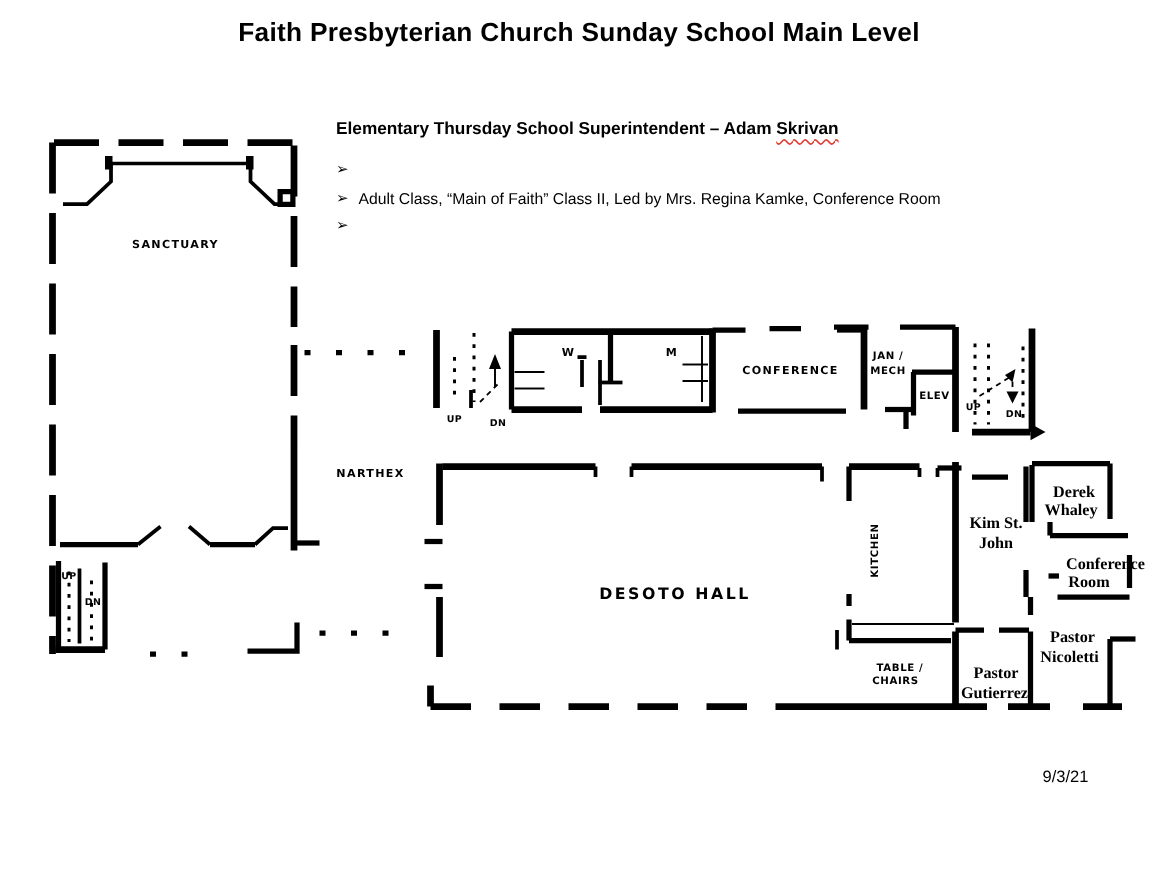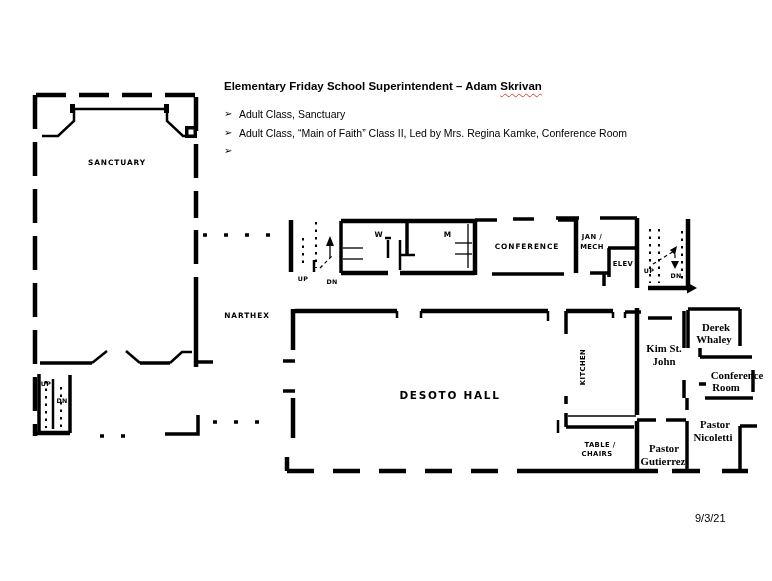--- a/index.html
+++ b/index.html
@@ -36,27 +36,27 @@
   .t75{font-size:7.4px;letter-spacing:.9px;}
   .t10{font-size:10.5px;letter-spacing:1.7px;}
   .serif{font-family:"Liberation Serif",serif;font-weight:700;font-size:10.8px;
          fill:var(--text);text-anchor:middle;stroke:none;}
 </style>
 </head>
 <body>
 
 <div class="page">
 
+  <div class="title">Faith Presbyterian Church Sunday School Main Level</div>
 
   <div class="info">
-    <div class="info-heading"><span>Elementary Friday School Superintendent – Adam </span><span class="misspell">Skrivan</span></div>
+    <div class="info-heading"><span>Elementary Thursday School Superintendent – Adam </span><span class="misspell">Skrivan</span></div>
     <div class="bullets">
       <div class="bullet-row">
         <span class="bullet-marker">➢</span>
-        <span>Adult Class, Sanctuary</span>
       </div>
       <div class="bullet-row">
         <span class="bullet-marker">➢</span>
         <span>Adult Class, “Main of Faith” Class II, Led by Mrs. Regina Kamke, Conference Room</span>
       </div>
       <div class="bullet-row">
         <span class="bullet-marker">➢</span>
       </div>
     </div>
   </div>

